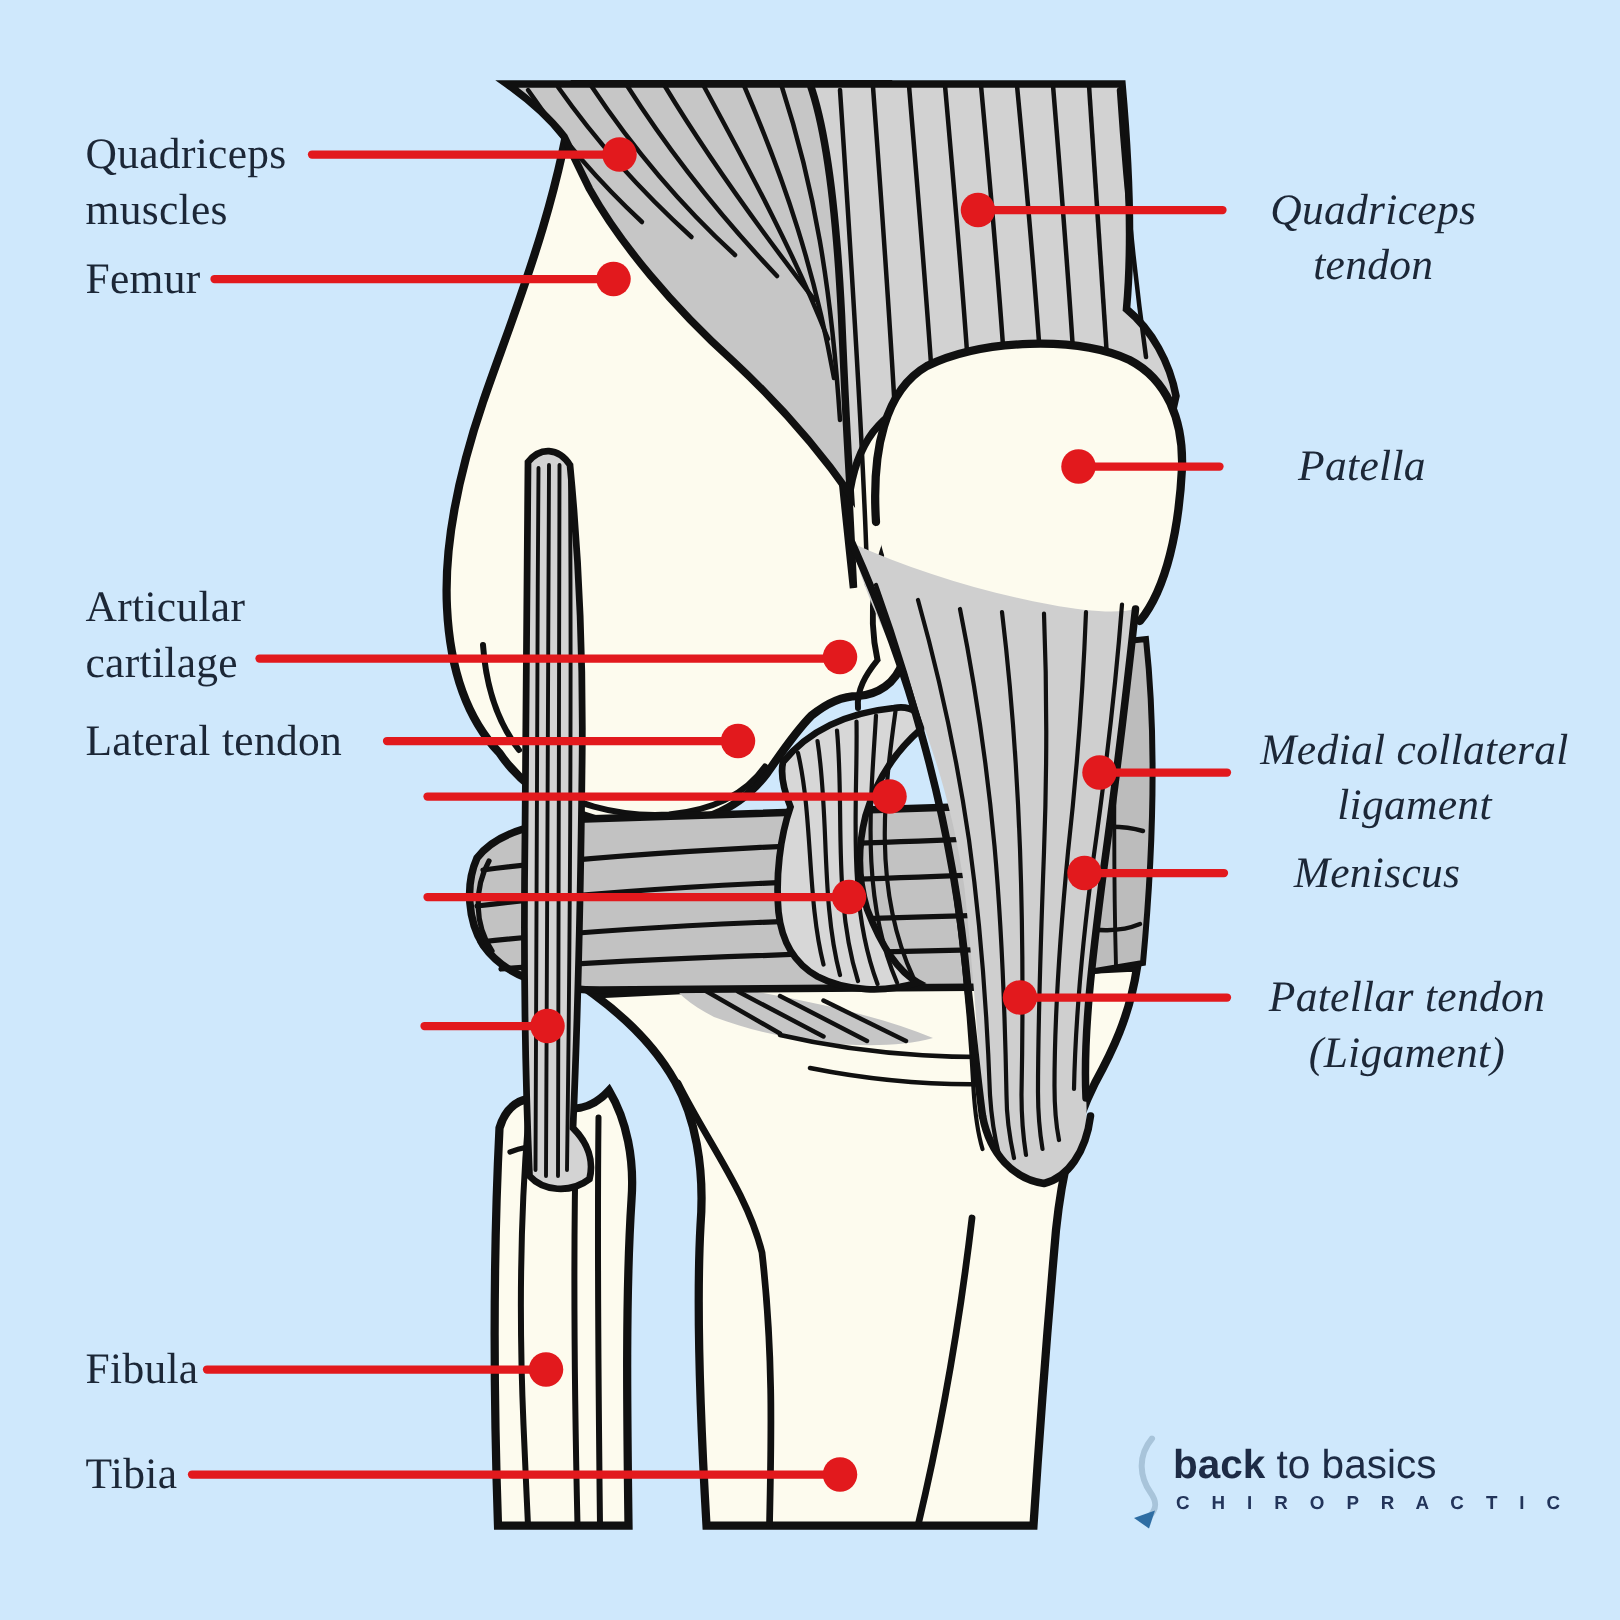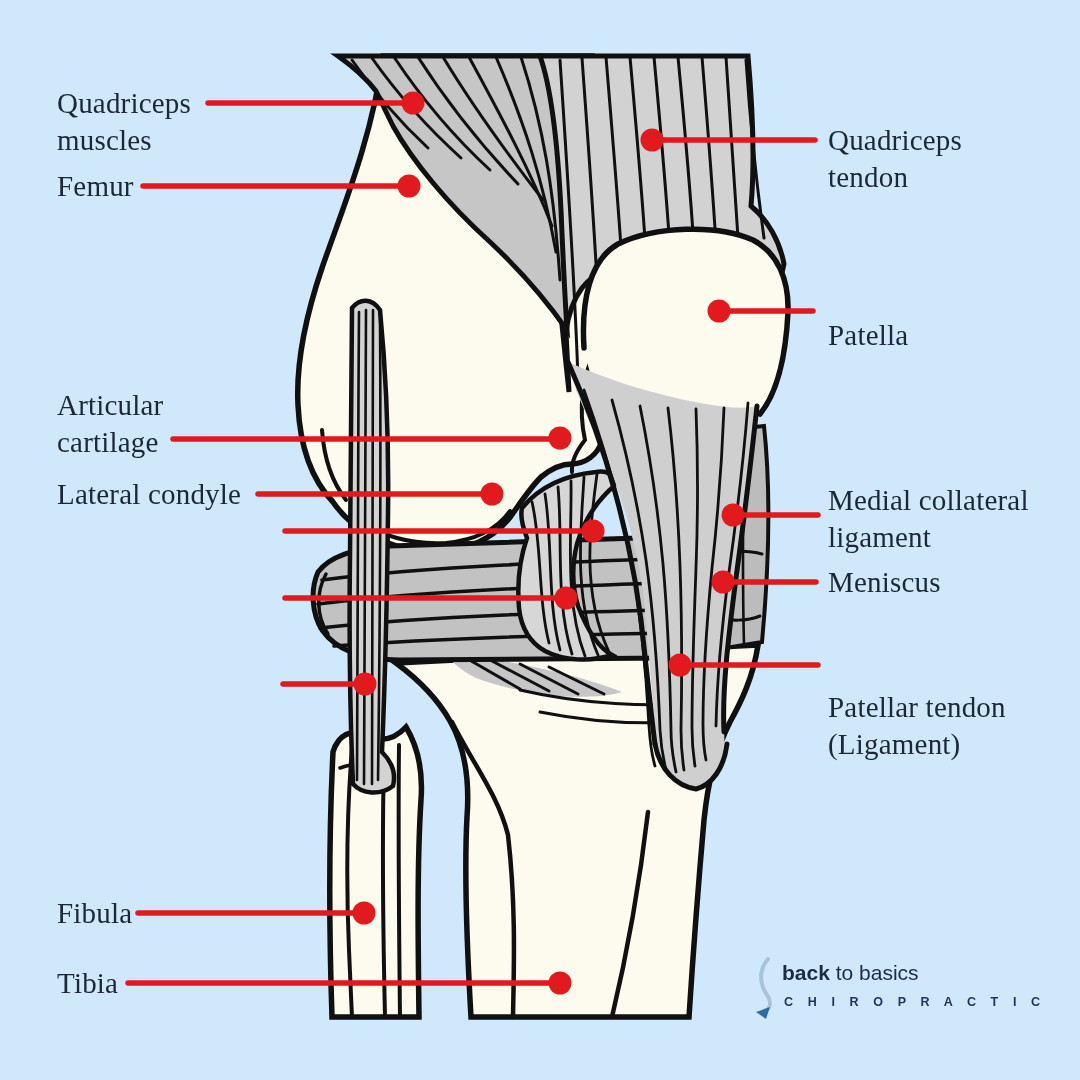--- a/index.html
+++ b/index.html
@@ -6,27 +6,27 @@
   #stage{
     position:relative;width:1080px;height:1080px;overflow:hidden;
     background:#fca5a5;
     font-family:"Liberation Serif","DejaVu Serif",serif;
   }
   #art{position:absolute;left:0;top:0;}
   .lbl{
     position:absolute;color:#1c2737;font-size:29px;line-height:37px;
     letter-spacing:.2px;
   }
-  .lbl.right{text-align:left;}
+  .lbl.right{text-align:center;font-style:italic;}
   #logo{
     position:absolute;left:748px;top:955px;width:240px;height:70px;
     font-family:"Liberation Sans","DejaVu Sans",sans-serif;color:#1d2b45;
   }
   #logo .arrow{position:absolute;left:0;top:2px;}
-  #logo .line1{position:absolute;left:34px;top:6px;font-size:21px;white-space:nowrap;}
+  #logo .line1{position:absolute;left:34px;top:6px;font-size:27px;white-space:nowrap;}
   #logo .line1 b{font-weight:bold;}
   #logo .line2{
     position:absolute;left:36px;top:40px;font-size:12.5px;font-weight:bold;
     letter-spacing:5.6px;color:#22345a;white-space:nowrap;
   }
 </style>
 </head>
 <body>
 
 <div id="stage">
@@ -201,29 +201,29 @@
     <g>
           <line x1="680" y1="665" x2="818" y2="665"></line>
           <circle cx="680" cy="665" r="11.5" stroke="none"></circle>
         </g>
   </g>
 </svg>
 
   <div class="lbl" style="left:57px;top:85px;width:180px;">Quadriceps muscles</div>
   <div class="lbl" style="left:57px;top:168px;width:200px;">Femur</div>
   <div class="lbl" style="left:57px;top:387px;width:180px;">Articular cartilage</div>
-  <div class="lbl" style="left:57px;top:476px;width:260px;">Lateral condyle</div>
+  <div class="lbl" style="left:57px;top:476px;width:260px;">Lateral tendon</div>
   <div class="lbl" style="left:57px;top:895px;width:160px;">Fibula</div>
   <div class="lbl" style="left:57px;top:965px;width:160px;">Tibia</div>
 
   <div class="lbl right" style="left:828px;top:122px;width:175px;">Quadriceps tendon</div>
-  <div class="lbl right" style="left:828px;top:293px;width:160px;margin-top:24px;">Patella</div>
+  <div class="lbl right" style="left:828px;top:293px;width:160px;">Patella</div>
   <div class="lbl right" style="left:828px;top:564px;width:180px;">Meniscus</div>
   <div class="lbl right" style="left:828px;top:482px;width:230px;">Medial collateral ligament</div>
-  <div class="lbl right" style="left:828px;top:647px;width:220px;margin-top:42px;">Patellar tendon (Ligament)</div>
+  <div class="lbl right" style="left:828px;top:647px;width:220px;">Patellar tendon (Ligament)</div>
 
   <div id="logo">
     <svg class="arrow" width="34" height="66" viewBox="0 0 34 66">
       <path d="M20 2 C10 14 12 28 19 38 C24 45 23 50 17 55" fill="none" stroke="#a8c4da" stroke-width="4" stroke-linecap="round"></path>
       <path d="M22 50 L18 62 L8 55 Z" fill="#2e6da3"></path>
     </svg>
     <div class="line1"><b>back</b><span> to basics</span></div>
     <div class="line2">C H I R O P R A C T I C</div>
   </div>
 

